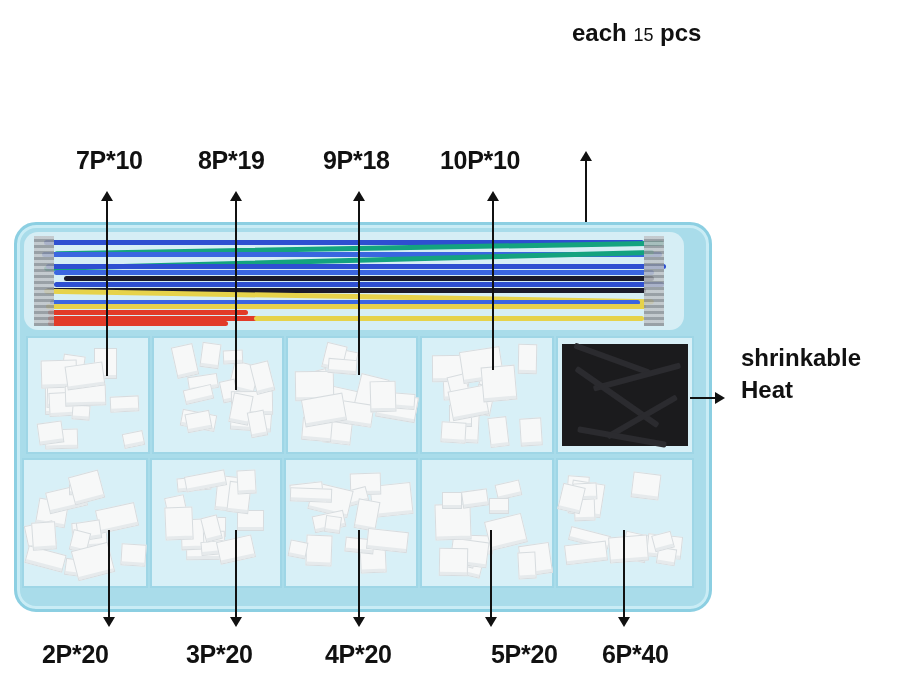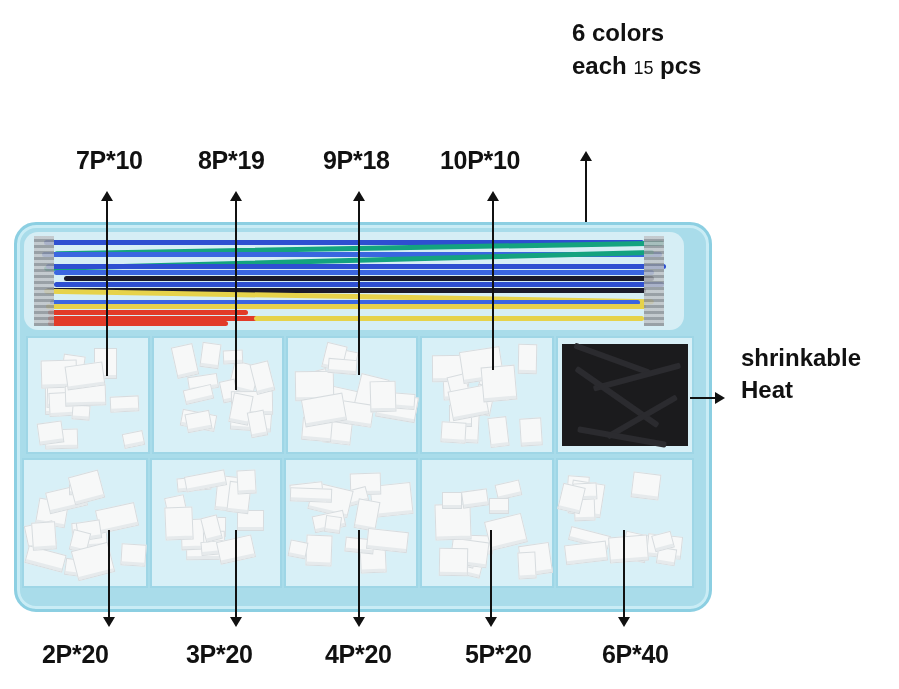--- a/index.html
+++ b/index.html
@@ -21,21 +21,20 @@
   .wire{position:absolute;height:5px;border-radius:3px;}
   .cell{position:absolute;background:#d8f0f7;border:2px solid #9fd6e6;box-sizing:border-box;overflow:hidden;}
   .connector{position:absolute;background:#f7f8f8;border:1px solid #d7dcdf;box-shadow:inset 0 -3px 0 #e6eaec;}
   .tubes{position:absolute;left:4px;top:6px;right:4px;bottom:6px;background:#1b1b1d;}
   .tube{position:absolute;height:6px;background:#2b2b2f;border-radius:2px;}
 </style>
 </head>
 <body>
 
 <div class="note" style="top:16px;">
-  <div>6 colors</div>
   <div>
     <span>each</span>
     <span class="small">15</span>
     <span>pcs</span>
   </div>
 </div>
 <div class="arrow-v up" style="left:585px;top:160px;height:92px;"></div>
 
 <div class="lbl lbl-top" style="left:76px;">7P*10</div>
 <div class="lbl lbl-top" style="left:198px;">8P*19</div>
@@ -227,14 +226,14 @@
 
 <div class="arrow-h" style="left:690px;top:397px;width:26px;"></div>
 <div class="heat">
   <div>shrinkable</div>
   <div>Heat</div>
 </div>
 
 <div class="lbl lbl-bot" style="left:42px;">2P*20</div>
 <div class="lbl lbl-bot" style="left:186px;">3P*20</div>
 <div class="lbl lbl-bot" style="left:325px;">4P*20</div>
-<div class="lbl lbl-bot" style="left:465px;">5P*20</div>
+<div class="lbl lbl-bot" style="left:491px;">5P*20</div>
 <div class="lbl lbl-bot" style="left:602px;">6P*40</div>
 
 </body></html>

